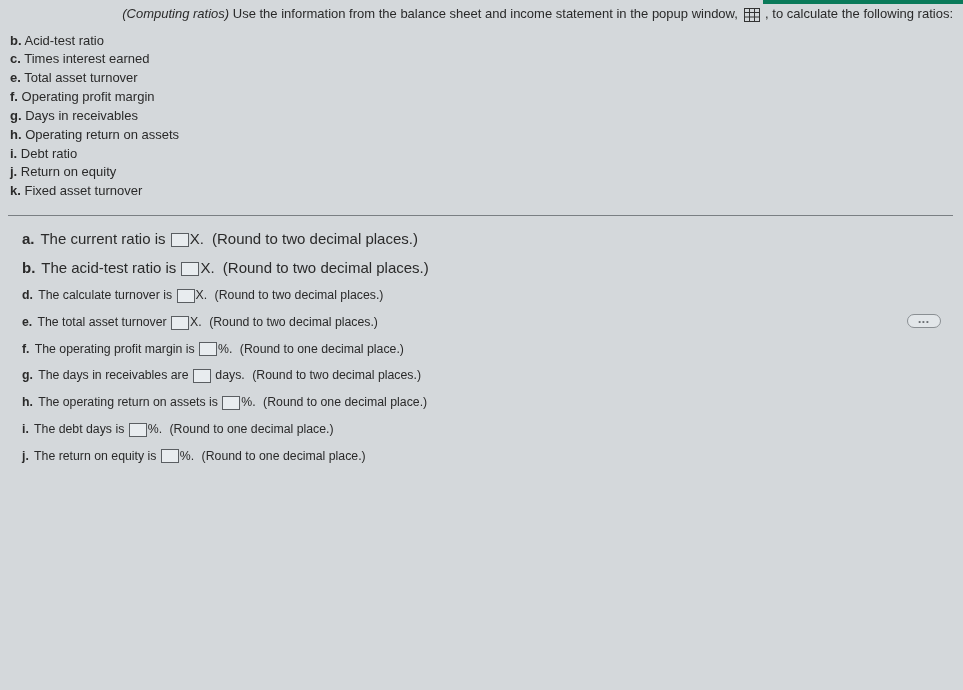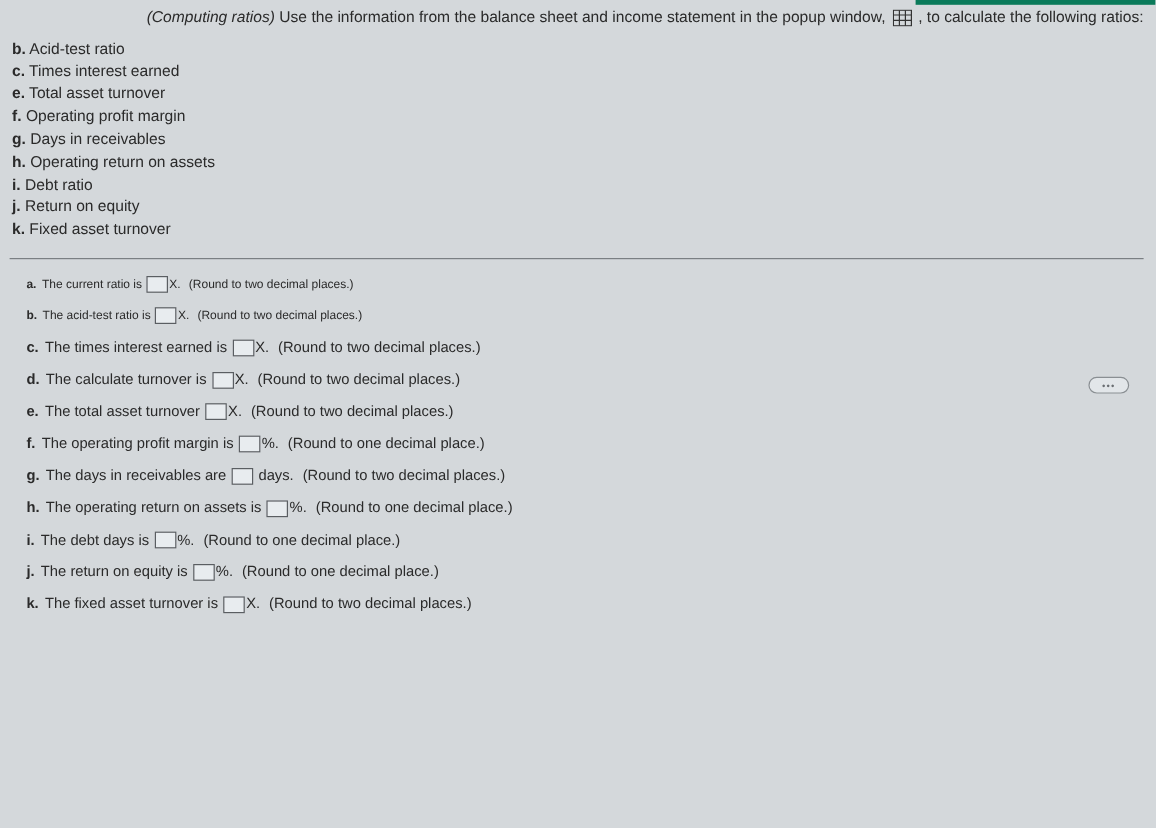--- a/index.html
+++ b/index.html
@@ -47,21 +47,21 @@
     align-items: center;
     justify-content: center;
     gap: 2px;
     font-size: 8px;
     color: #6a6e72;
     letter-spacing: 1px;
   }
   .answers { margin-left: 14px; }
   .answer-row {
     margin-bottom: 12px;
-    font-size: 10px;
+    font-size: 15px;
   }
   .answer-row:nth-child(n+3) { font-size: 12.3px; }
   .answer-row .lbl { font-weight: bold; margin-right: 2px; }
   .input-box {
     display: inline-block;
     width: 18px;
     height: 14px;
     border: 1px solid #5a5e62;
     background: #e8ecef;
     vertical-align: middle;
@@ -104,23 +104,21 @@
     <div><span class="bold">k.</span> <span>Fixed asset turnover</span></div>
   </div>
 
   <hr class="sep">
 
   <div class="pill">•••</div>
 
   <div class="answers">
     <div class="answer-row"><span class="lbl">a.</span> <span>The current ratio is </span><span class="input-box"></span><span class="suffix">X.</span> <span class="hint">(Round to two decimal places.)</span></div>
     <div class="answer-row"><span class="lbl">b.</span> <span>The acid-test ratio is </span><span class="input-box"></span><span class="suffix">X.</span> <span class="hint">(Round to two decimal places.)</span></div>
-    <div class="answer-row"><span class="lbl">c.</span> <span>The times interest earned is </span><span class="input-box"></span><span class="suffix">X.</span> <span class="hint">(Round to two decimal places.)</span></div>
     <div class="answer-row"><span class="lbl">d.</span> <span>The calculate turnover is </span><span class="input-box"></span><span class="suffix">X.</span> <span class="hint">(Round to two decimal places.)</span></div>
     <div class="answer-row"><span class="lbl">e.</span> <span>The total asset turnover </span><span class="input-box"></span><span class="suffix">X.</span> <span class="hint">(Round to two decimal places.)</span></div>
     <div class="answer-row"><span class="lbl">f.</span> <span>The operating profit margin is </span><span class="input-box"></span><span class="suffix">%.</span> <span class="hint">(Round to one decimal place.)</span></div>
     <div class="answer-row"><span class="lbl">g.</span> <span>The days in receivables are </span><span class="input-box"></span> <span class="suffix">days.</span> <span class="hint">(Round to two decimal places.)</span></div>
     <div class="answer-row"><span class="lbl">h.</span> <span>The operating return on assets is </span><span class="input-box"></span><span class="suffix">%.</span> <span class="hint">(Round to one decimal place.)</span></div>
     <div class="answer-row"><span class="lbl">i.</span> <span>The debt days is </span><span class="input-box"></span><span class="suffix">%.</span> <span class="hint">(Round to one decimal place.)</span></div>
     <div class="answer-row"><span class="lbl">j.</span> <span>The return on equity is </span><span class="input-box"></span><span class="suffix">%.</span> <span class="hint">(Round to one decimal place.)</span></div>
-    <div class="answer-row"><span class="lbl">k.</span> <span>The fixed asset turnover is </span><span class="input-box"></span><span class="suffix">X.</span> <span class="hint">(Round to two decimal places.)</span></div>
   </div>
 </div>
 
 </body></html>

